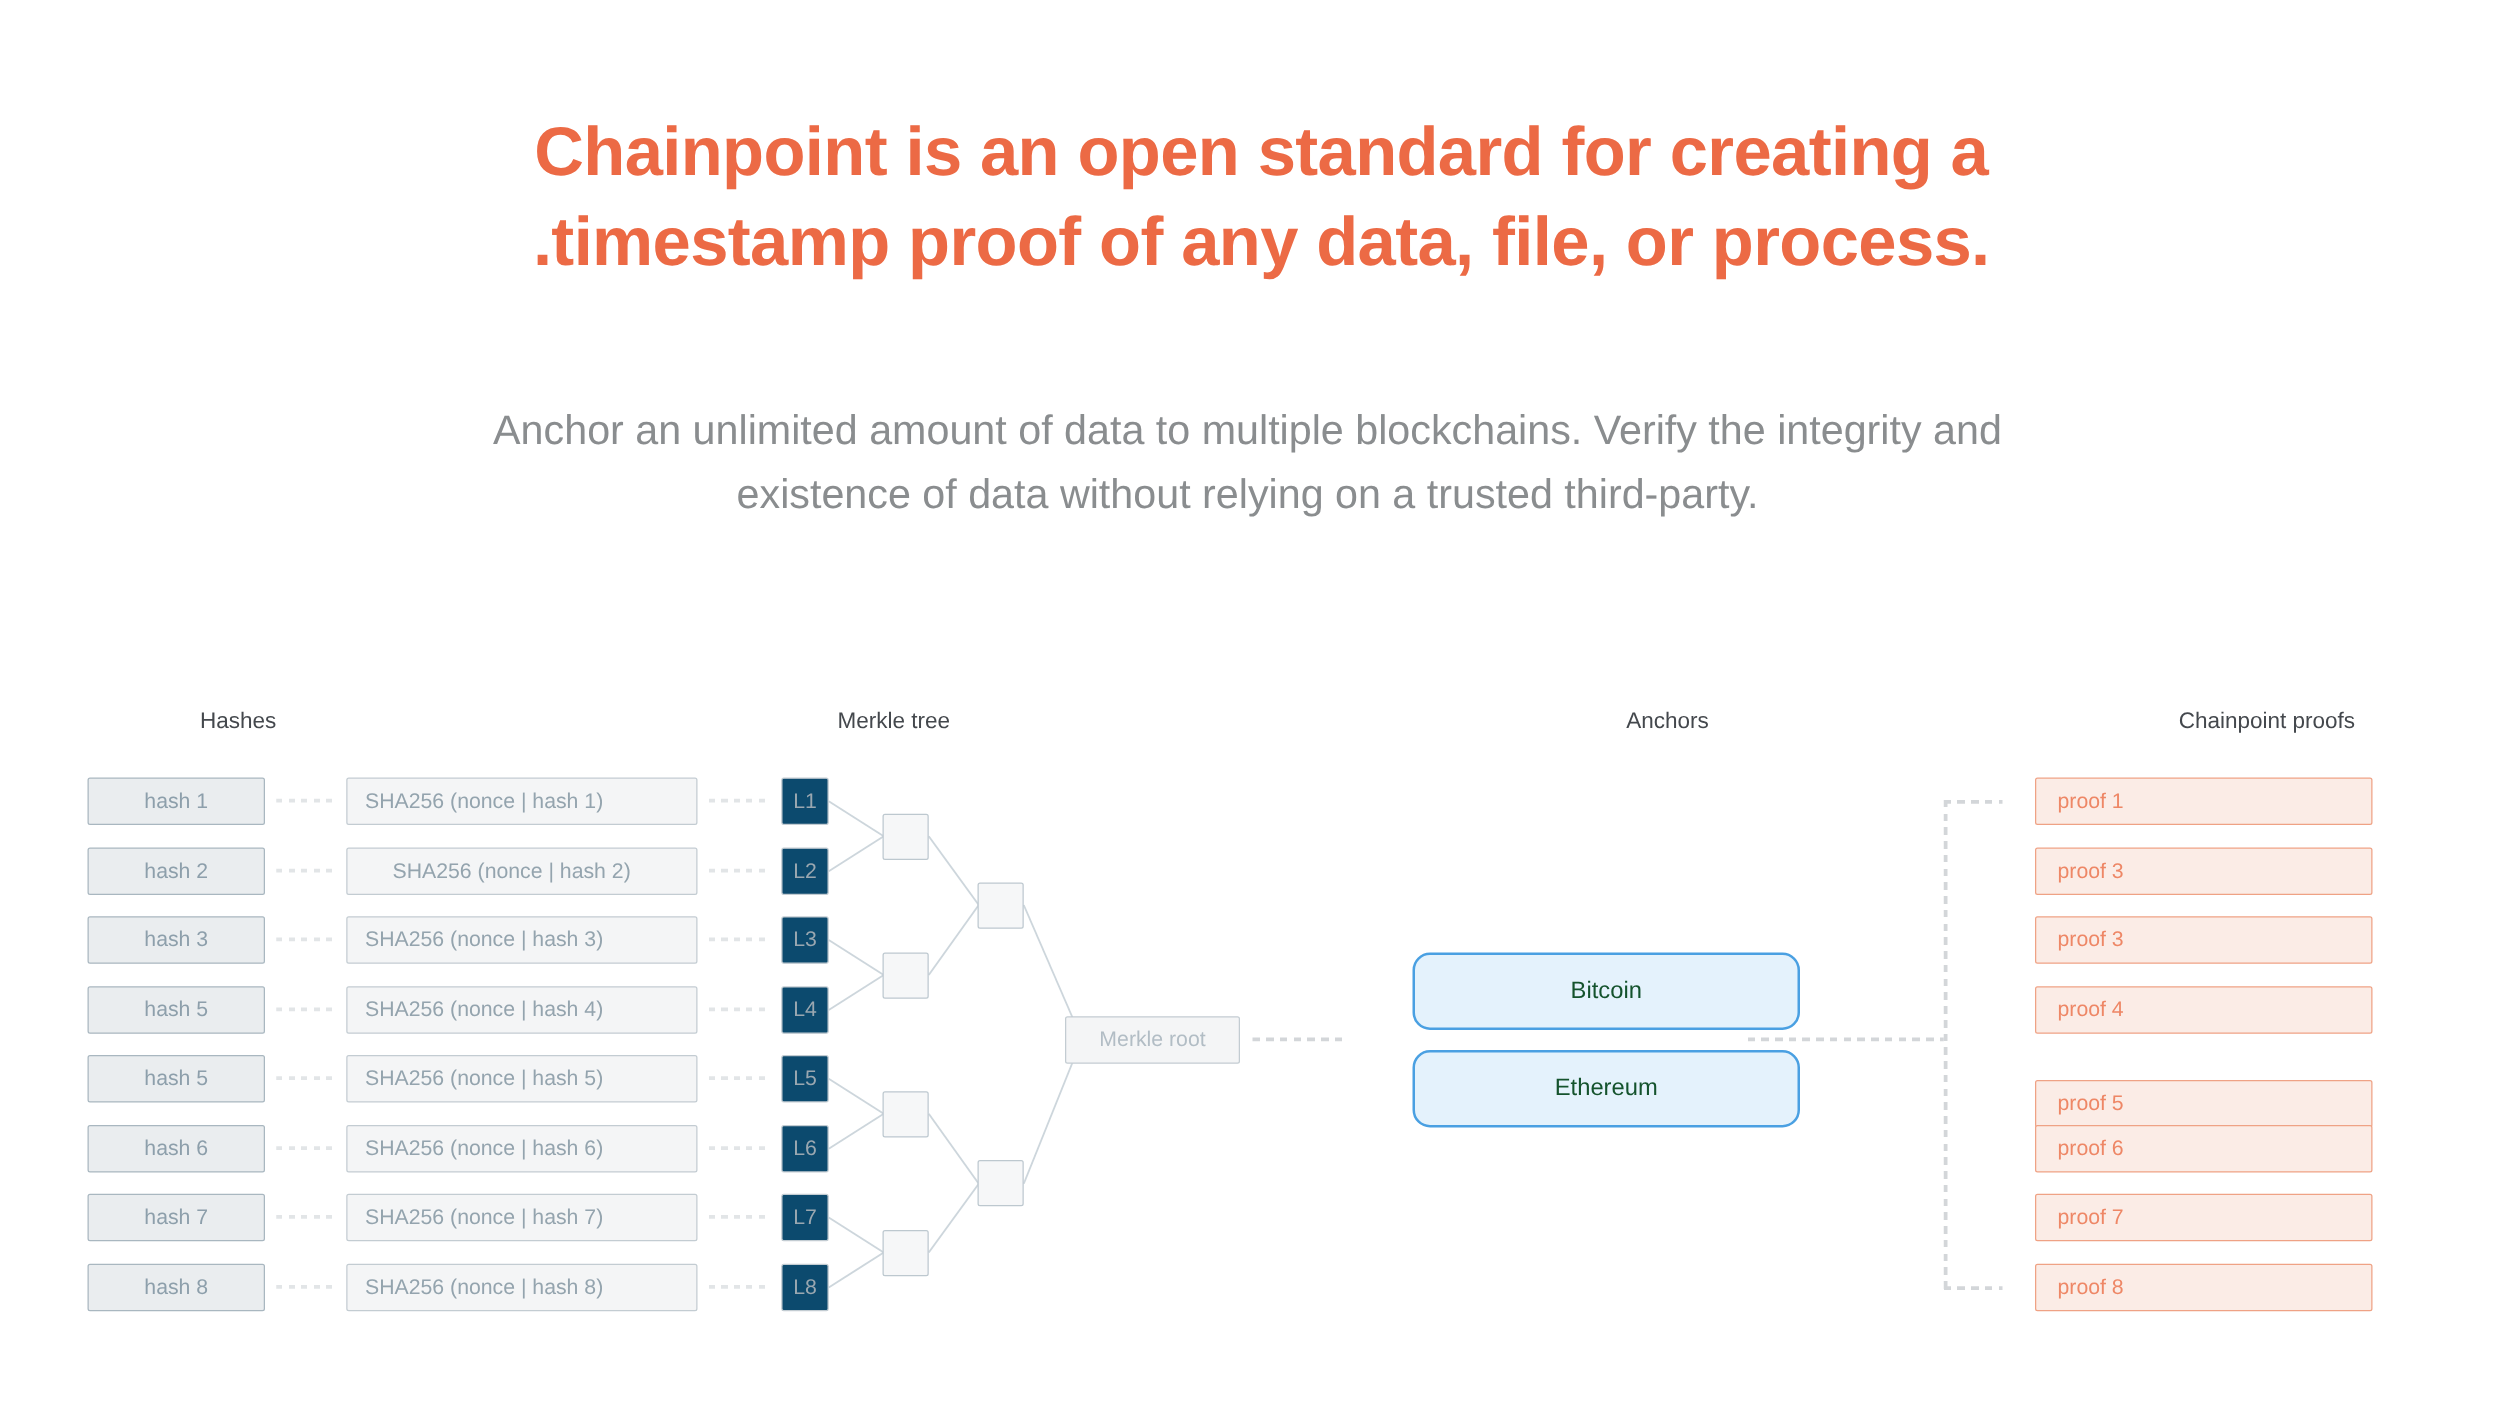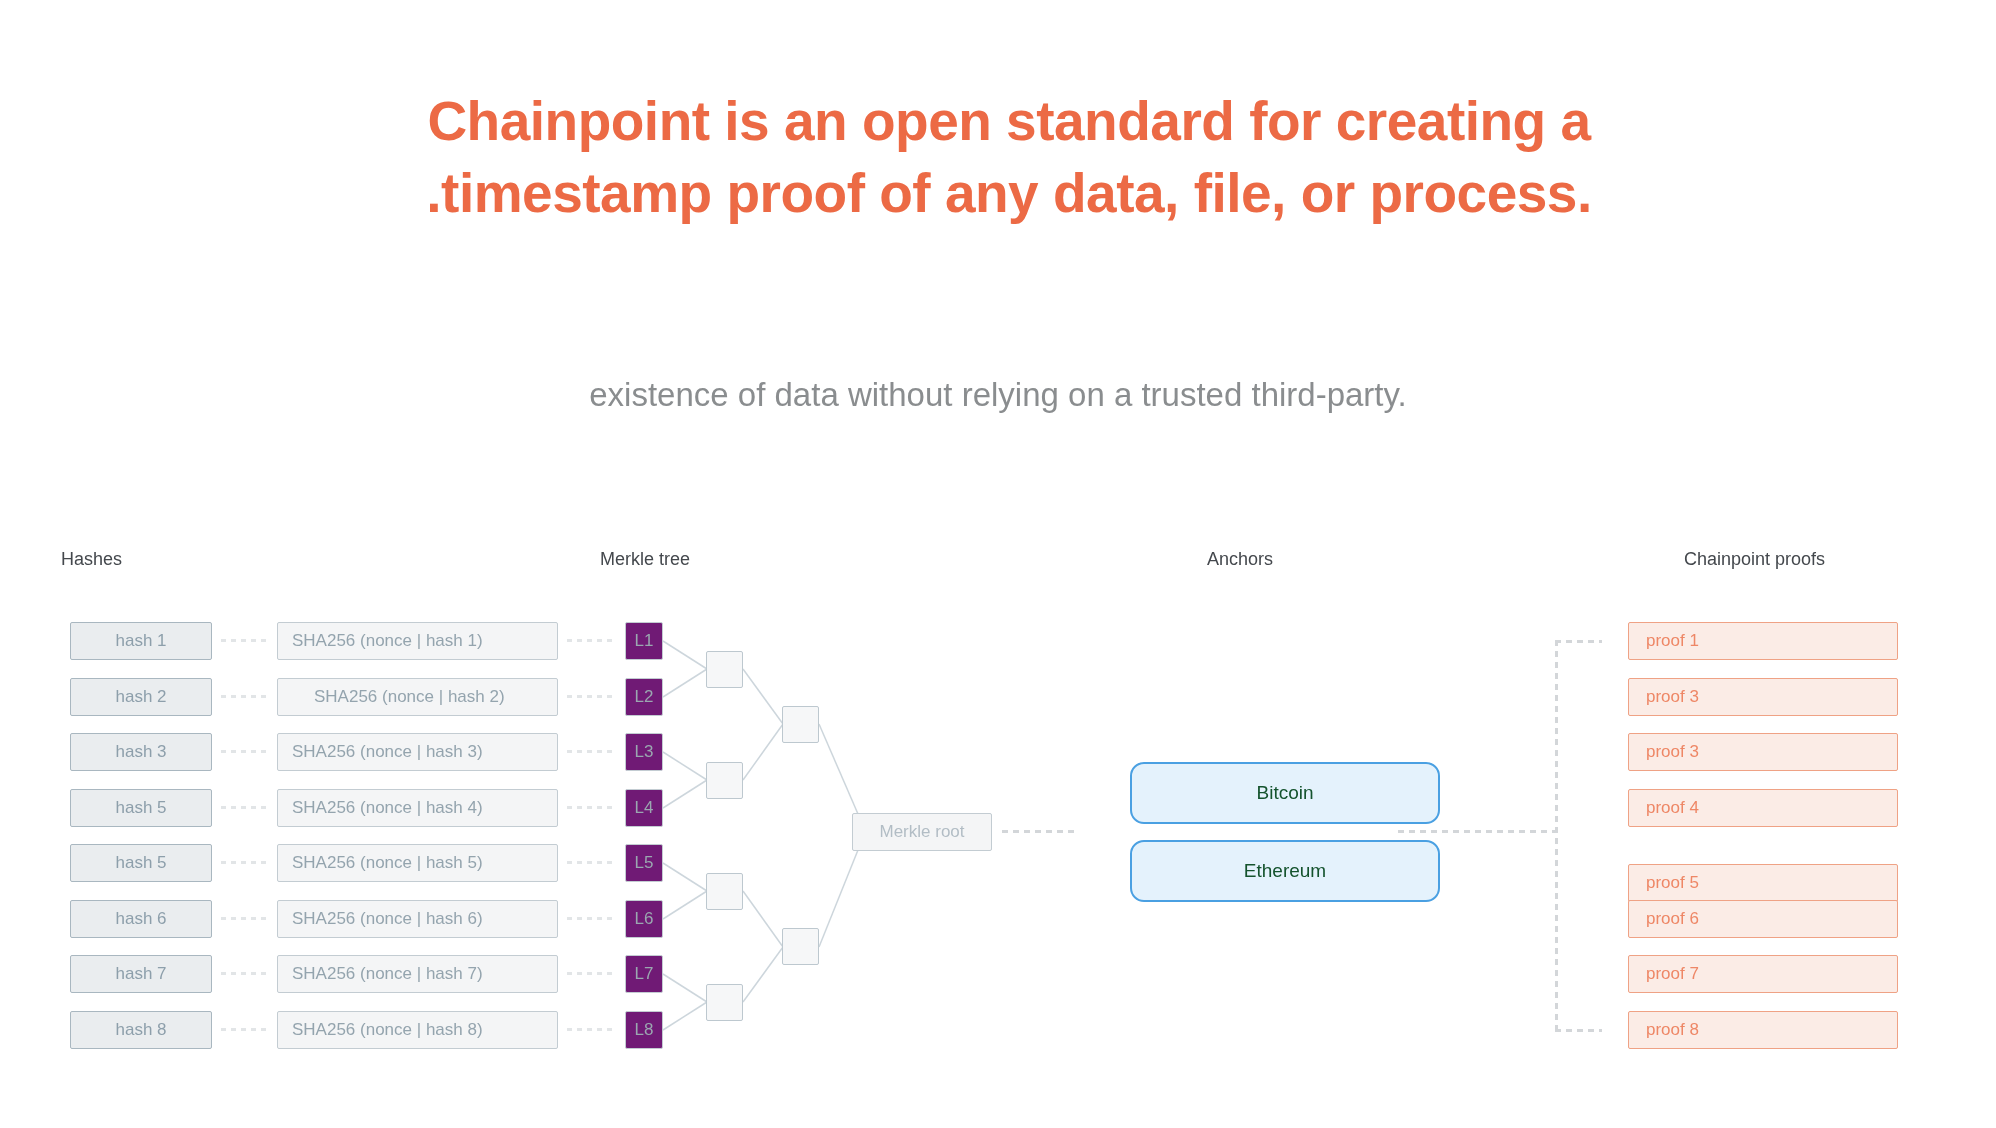--- a/index.html
+++ b/index.html
@@ -14,41 +14,41 @@
     font-size:55px; line-height:1.30; font-weight:600;
     margin:0; letter-spacing:-0.5px;
   }
   .hero-subtitle {
     position:absolute; top:318px; left:0; width:100%;
     text-align:center; color:#8a8d8f;
     font-size:33px; line-height:1.55; font-weight:300;
     margin:0;
   }
   .col-header {
-    position:absolute; top:548px; height:22px;
-    text-align:left; color:#44484d; font-size:18px; line-height:22px;
+    position:absolute; top:565px; height:22px;
+    text-align:right; color:#44484d; font-size:18px; line-height:22px;
   }
   .box {
     position:absolute; box-sizing:border-box; height:38px;
     border-radius:2px; font-size:17px; line-height:35px;
     white-space:nowrap; overflow:hidden;
   }
   .hash-box {
     left:70px; width:142px;
     background:#eaedef; border:1.5px solid #a9b7c0;
     color:#8d9fab; text-align:center;
   }
   .sha-box {
     left:277px; width:281px;
     background:#f4f5f6; border:1.5px solid #c3ccd2;
     color:#94a4ae; text-align:left; padding-left:14px;
   }
   .leaf-box {
     left:625px; width:38px;
-    background:#701a75; border:1.5px solid #c3ccd2;
+    background:#0c4a6e; border:1.5px solid #c3ccd2;
     color:#9aa7b0; text-align:center;
   }
   .proof-box {
     left:1628px; width:270px;
     background:#fbece6; border:1.5px solid #efa285;
     color:#ee8766; text-align:left; padding-left:17px;
   }
   .tree-node {
     position:absolute; box-sizing:border-box; width:37px; height:37px;
     background:#f6f7f8; border:1.5px solid #bdc8cf; border-radius:2px;
@@ -73,21 +73,21 @@
   svg.edges { position:absolute; left:0; top:0; }
 </style>
 </head>
 <body>
 
 <div class="stage">
 
   <h1 class="hero-title"><span>Chainpoint is an open standard for creating a</span><br>
 .<span>timestamp proof of any data, file, or process.</span></h1>
 
-  <p class="hero-subtitle"><br>
+  <p class="hero-subtitle"><span>Anchor an unlimited amount of data to multiple blockchains. Verify the integrity and</span><br>
 <span>existence of data without relying on a trusted third-party.</span></p>
 
   <div class="col-header" style="left:61px;  width:160px;">Hashes</div>
   <div class="col-header" style="left:600px; width:160px;">Merkle tree</div>
   <div class="col-header" style="left:1207px; width:160px;">Anchors</div>
   <div class="col-header" style="left:1684px; width:200px;">Chainpoint proofs</div>
 
   <svg class="edges" width="1996" height="1128">
     <g stroke="#cdd6dc" stroke-width="1.5" fill="none">
       <line x1="663" y1="641" x2="707" y2="669"></line>

